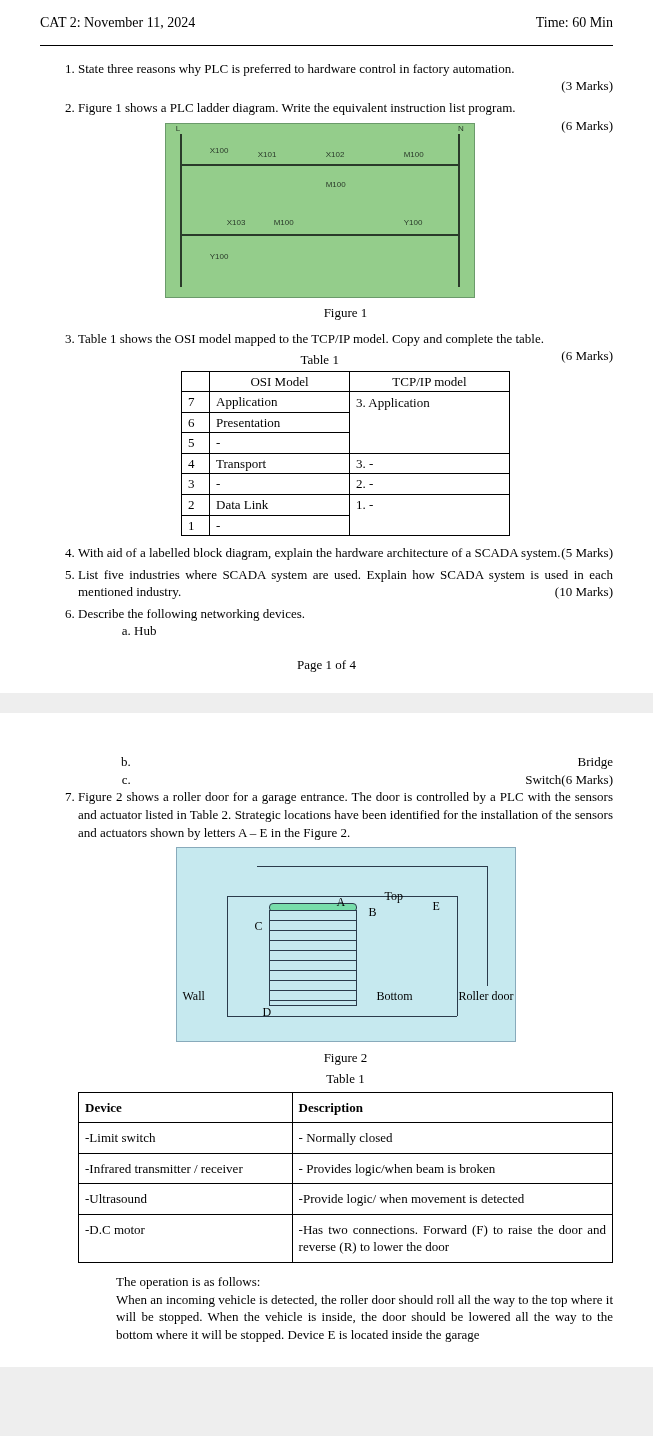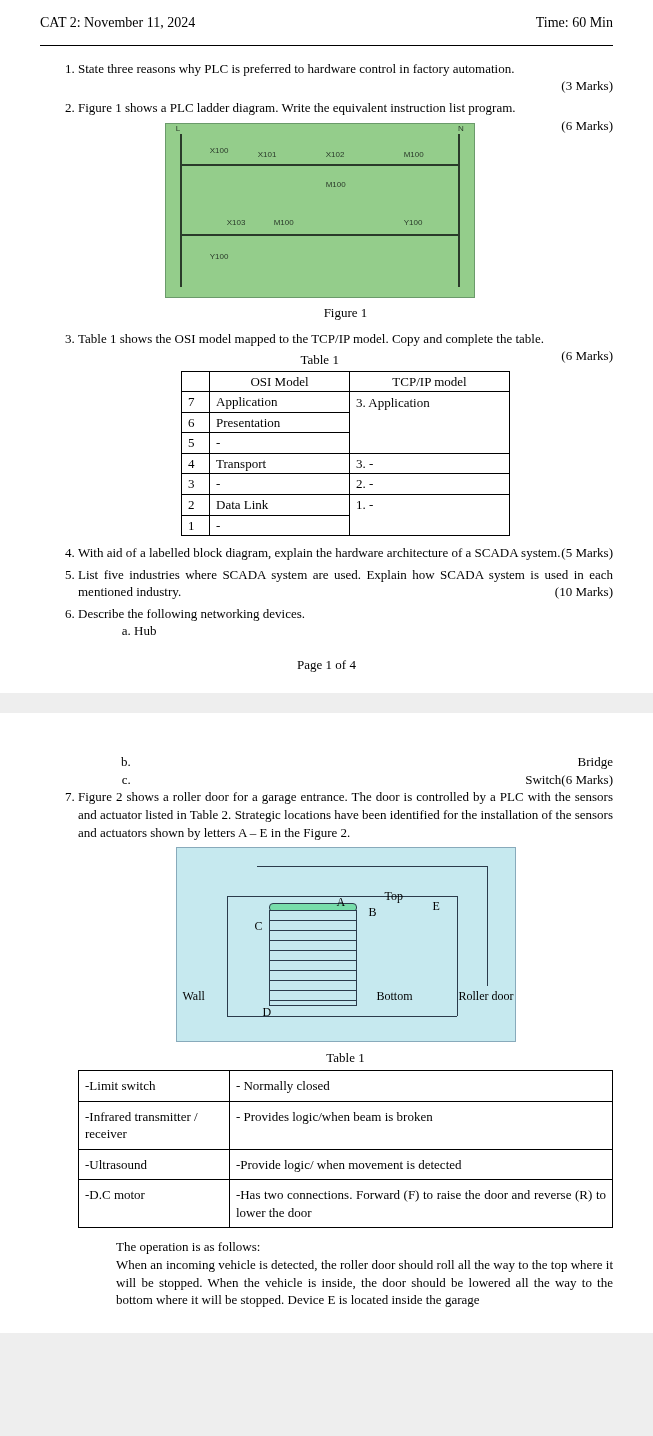--- a/index.html
+++ b/index.html
@@ -264,24 +264,29 @@
           <span class="label" style="left:200px;top:140px;">Bottom</span>
           <span class="label" style="left:6px;top:140px;">Wall</span>
           <span class="label" style="left:282px;top:140px;">Roller door</span>
           <span class="label" style="left:160px;top:46px;">A</span>
           <span class="label" style="left:192px;top:56px;">B</span>
           <span class="label" style="left:78px;top:70px;">C</span>
           <span class="label" style="left:86px;top:156px;">D</span>
           <span class="label" style="left:256px;top:50px;">E</span>
         </div>
       </div>
+      <div class="fig-caption">Figure 2</div>
       <div class="fig-caption">Table 1</div>
 
       <table class="t2">
         <tbody>
+            <tr>
+          <th style="width:40%;">Device</th>
+          <th>Description</th>
+        </tr>
         <tr>
           <td>-Limit switch</td>
           <td>- Normally closed</td>
         </tr>
         <tr>
           <td>-Infrared transmitter / receiver</td>
           <td>- Provides logic/when beam is broken</td>
         </tr>
         <tr>
           <td>-Ultrasound</td>

